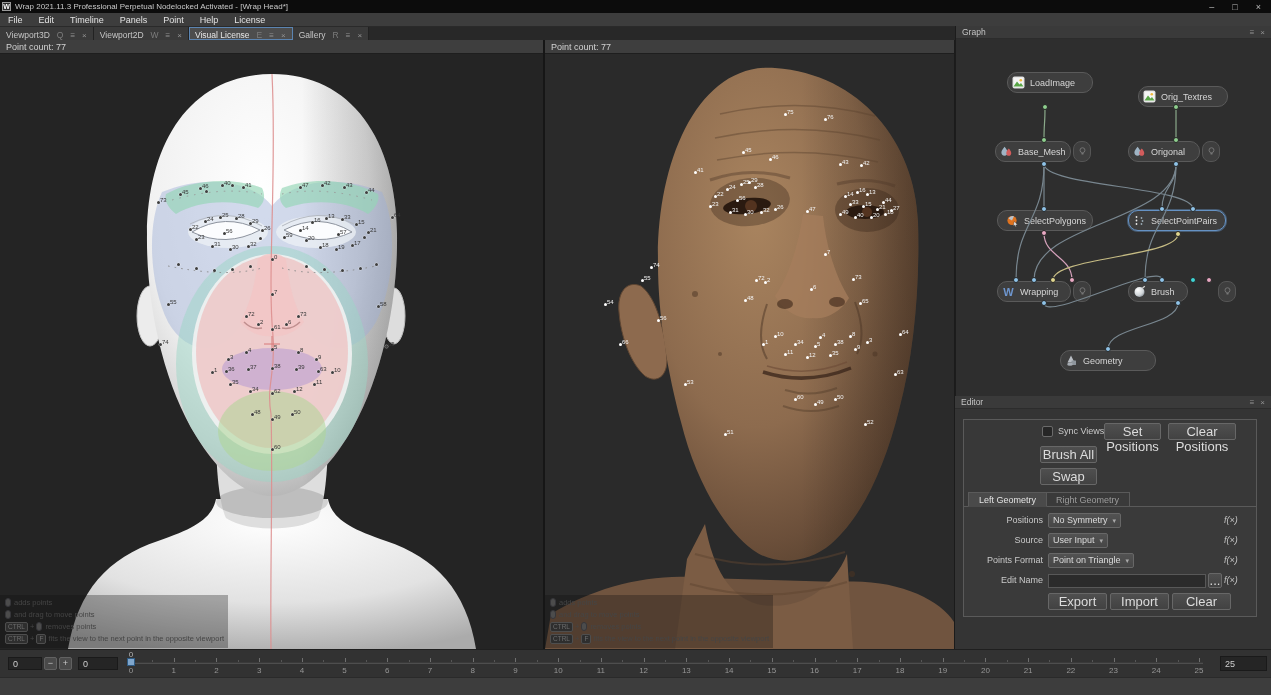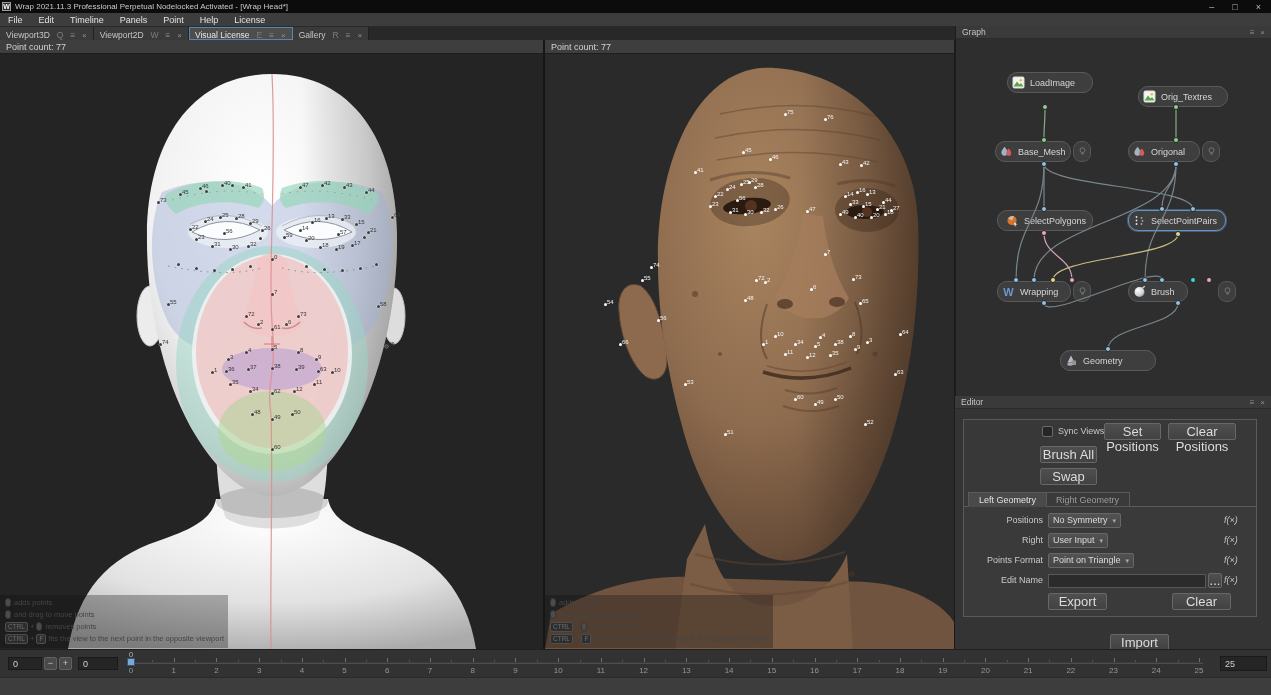--- a/index.html
+++ b/index.html
@@ -894,35 +894,35 @@
   <div class="btn" style="left:85px; top:59px; width:57px;">Swap</div>
 
   <div class="etab active" style="left:13px; top:83px;">Left Geometry</div>
   <div class="etab inactive" style="left:90px; top:83px;">Right Geometry</div>
   <div class="grp-box" style="left:8px; top:97px; width:294px; height:111px; background:#3a3a3a;"></div>
 
   <span class="lbl" style="left:0px; top:104px; width:88px; text-align:right;">Positions</span>
   <div class="dropdown" style="left:93px; top:104px;"><span>No Symmetry</span><span class="arrow">▾</span></div>
   <span class="fx" style="left:269px; top:106px;">f(×)</span>
 
-  <span class="lbl" style="left:0px; top:124px; width:88px; text-align:right;">Right</span>
+  <span class="lbl" style="left:0px; top:124px; width:88px; text-align:right;">Source</span>
   <div class="dropdown" style="left:93px; top:124px;"><span>User Input</span><span class="arrow">▾</span></div>
   <span class="fx" style="left:269px; top:126px;">f(×)</span>
 
   <span class="lbl" style="left:0px; top:144px; width:88px; text-align:right;">Points Format</span>
   <div class="dropdown" style="left:93px; top:144px;"><span>Point on Triangle</span><span class="arrow">▾</span></div>
   <span class="fx" style="left:269px; top:146px;">f(×)</span>
 
   <span class="lbl" style="left:0px; top:164px; width:88px; text-align:right;">Edit Name</span>
   <div class="text-input" style="left:93px; top:165px; width:158px;"></div>
   <div class="btn" style="left:253px; top:164px; width:14px; height:15px; line-height:13px;">...</div>
   <span class="fx" style="left:269px; top:166px;">f(×)</span>
 
   <div class="btn" style="left:93px; top:184px; width:59px;">Export</div>
-  <div class="btn" style="left:155px; top:184px; width:59px;margin-top:41px;">Import</div>
+  <div class="btn" style="left:155px; top:184px; width:59px;">Import</div>
   <div class="btn" style="left:217px; top:184px; width:59px;">Clear</div>
 </div>
 
 <div id="timeline">
   <div class="tl-field" style="left:8px; top:7px; width:34px;">0</div>
   <div class="tl-btn" style="left:44px; top:7px;">−</div>
   <div class="tl-btn" style="left:59px; top:7px;">+</div>
   <div class="tl-field" style="left:78px; top:7px; width:40px;">0</div>
   <div id="tl-ruler">
       <div id="tl-track" style="left: 127px; width: 1076px;"></div>

